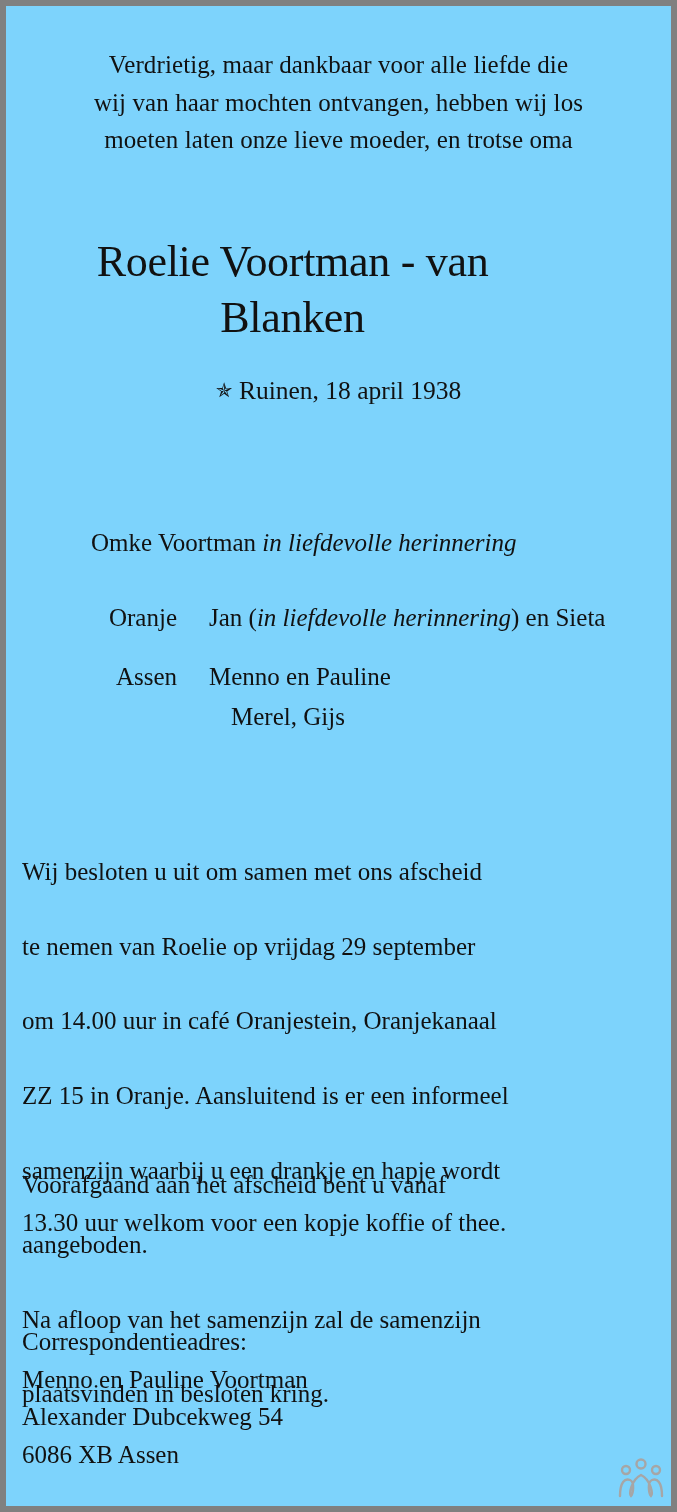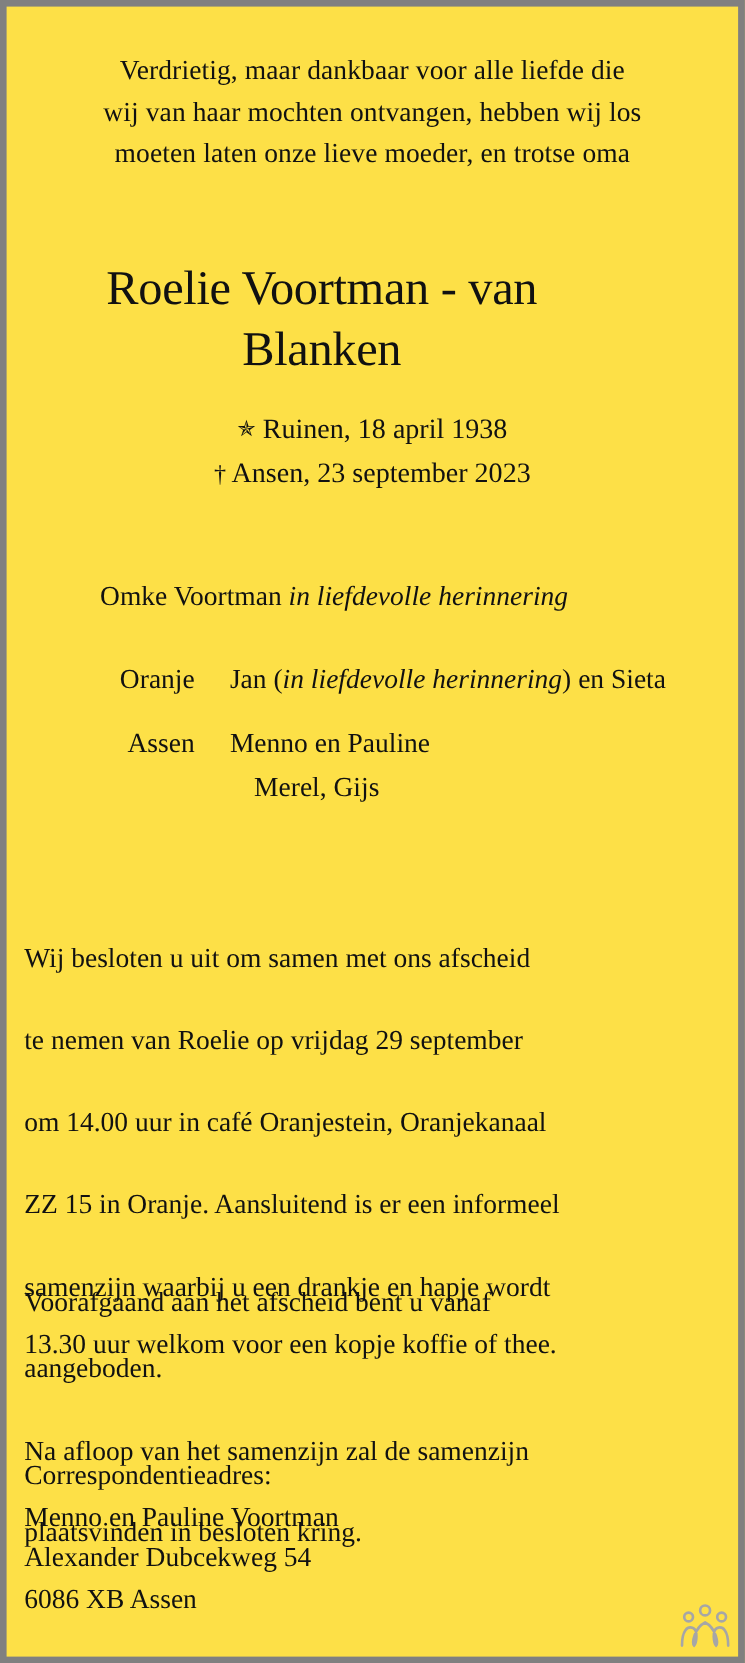--- a/index.html
+++ b/index.html
@@ -12,21 +12,21 @@
       height: 1512px;
       position: relative;
       overflow: hidden;
     }
     .card {
       position: absolute;
       left: 6px;
       top: 6px;
       width: 665px;
       height: 1500px;
-      background: #fde047;
+      background: #7dd3fc;
       color: #111111;
       font-family: "Liberation Serif", "DejaVu Serif", serif;
     }
     .abs { position: absolute; }
     .intro {
       left: 0; width: 665px; top: 40px;
       text-align: center;
       font-size: 25px;
       line-height: 37.5px;
       letter-spacing: 0.1px;
@@ -100,24 +100,20 @@
     <div>moeten laten onze lieve moeder, en trotse oma</div>
   </div>
 
   <div class="abs name">Roelie Voortman - van Blanken</div>
 
   <div class="abs dates">
     <div>
       <span class="sym">✯</span>
       <span>Ruinen, 18 april 1938</span>
     </div>
-    <div>
-      <span class="dagger">†</span>
-      <span>Ansen, 23 september 2023</span>
-    </div>
   </div>
 
   <div class="abs omke">
     <span>Omke Voortman</span>
     <span class="it">in liefdevolle herinnering</span>
   </div>
 
   <div class="abs family-row row1">
     <span class="family-place">Oranje</span>
     <span class="family-names"><span>Jan (</span><span class="it">in liefdevolle herinnering</span><span>) en Sieta</span></span>

